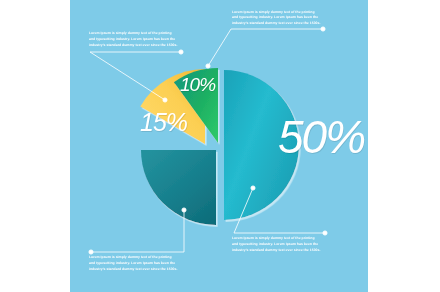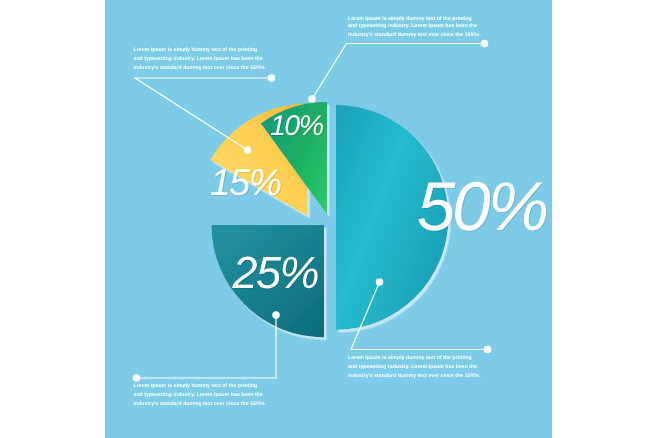--- a/index.html
+++ b/index.html
@@ -114,21 +114,20 @@
     </g>
 
     <g stroke="#ffffff" stroke-width="0.8" fill="#ffffff">
       <circle cx="253" cy="188" r="2.1"></circle>
       <path d="M 253 188 L 234 233 L 325 233" fill="none"></path>
       <circle cx="325" cy="233" r="2.1"></circle>
     </g>
   </svg>
 
   <div class="pct pct-50">50%</div>
-  <div class="pct pct-25">25%</div>
   <div class="pct pct-15">15%</div>
   <div class="pct pct-10">10%</div>
 
   <div class="blurb b-top">Lorem Ipsum is simply dummy text of the printing and typesetting industry. Lorem Ipsum has been the industry's standard dummy text ever since the 1500s.</div>
   <div class="blurb b-left">Lorem Ipsum is simply dummy text of the printing and typesetting industry. Lorem Ipsum has been the industry's standard dummy text ever since the 1500s.</div>
   <div class="blurb b-bl">Lorem Ipsum is simply dummy text of the printing and typesetting industry. Lorem Ipsum has been the industry's standard dummy text ever since the 1500s.</div>
   <div class="blurb b-br">Lorem Ipsum is simply dummy text of the printing and typesetting industry. Lorem Ipsum has been the industry's standard dummy text ever since the 1500s.</div>
 
 </div>
 

